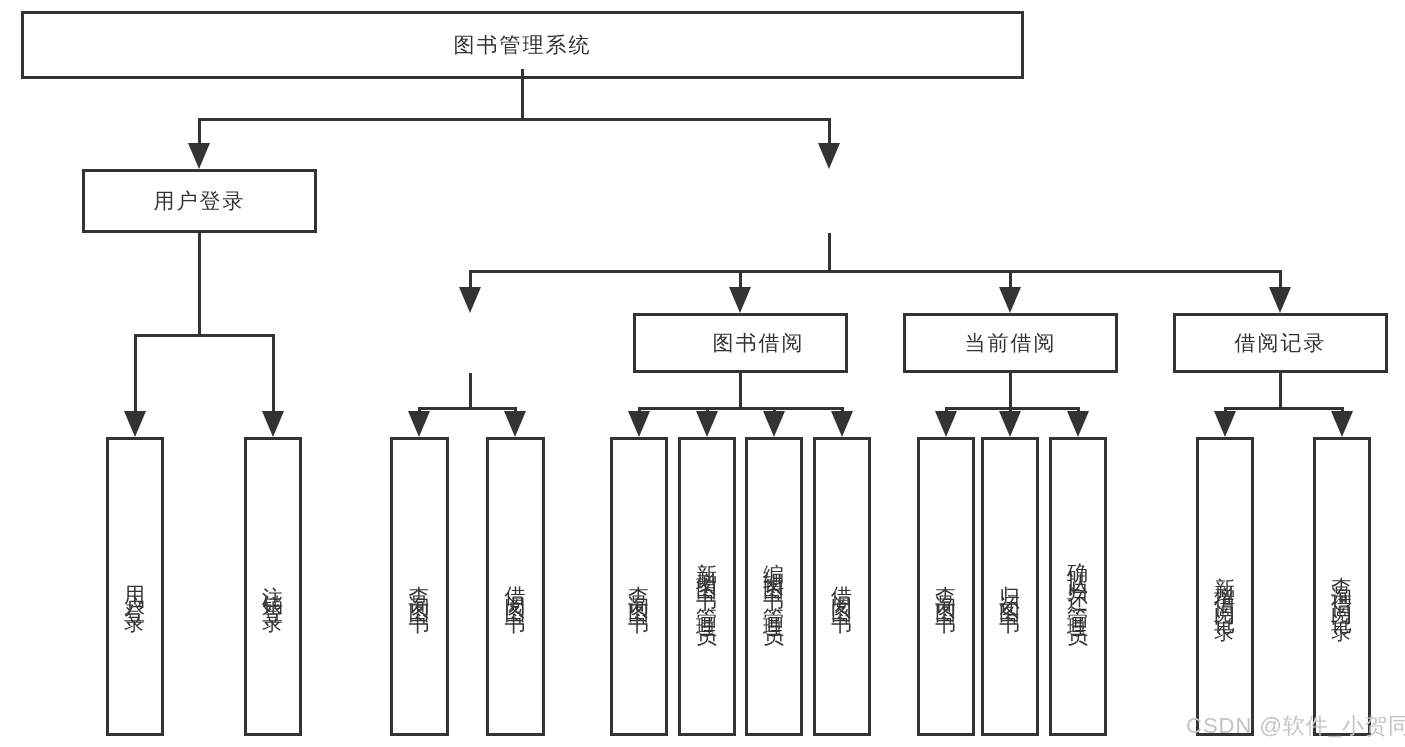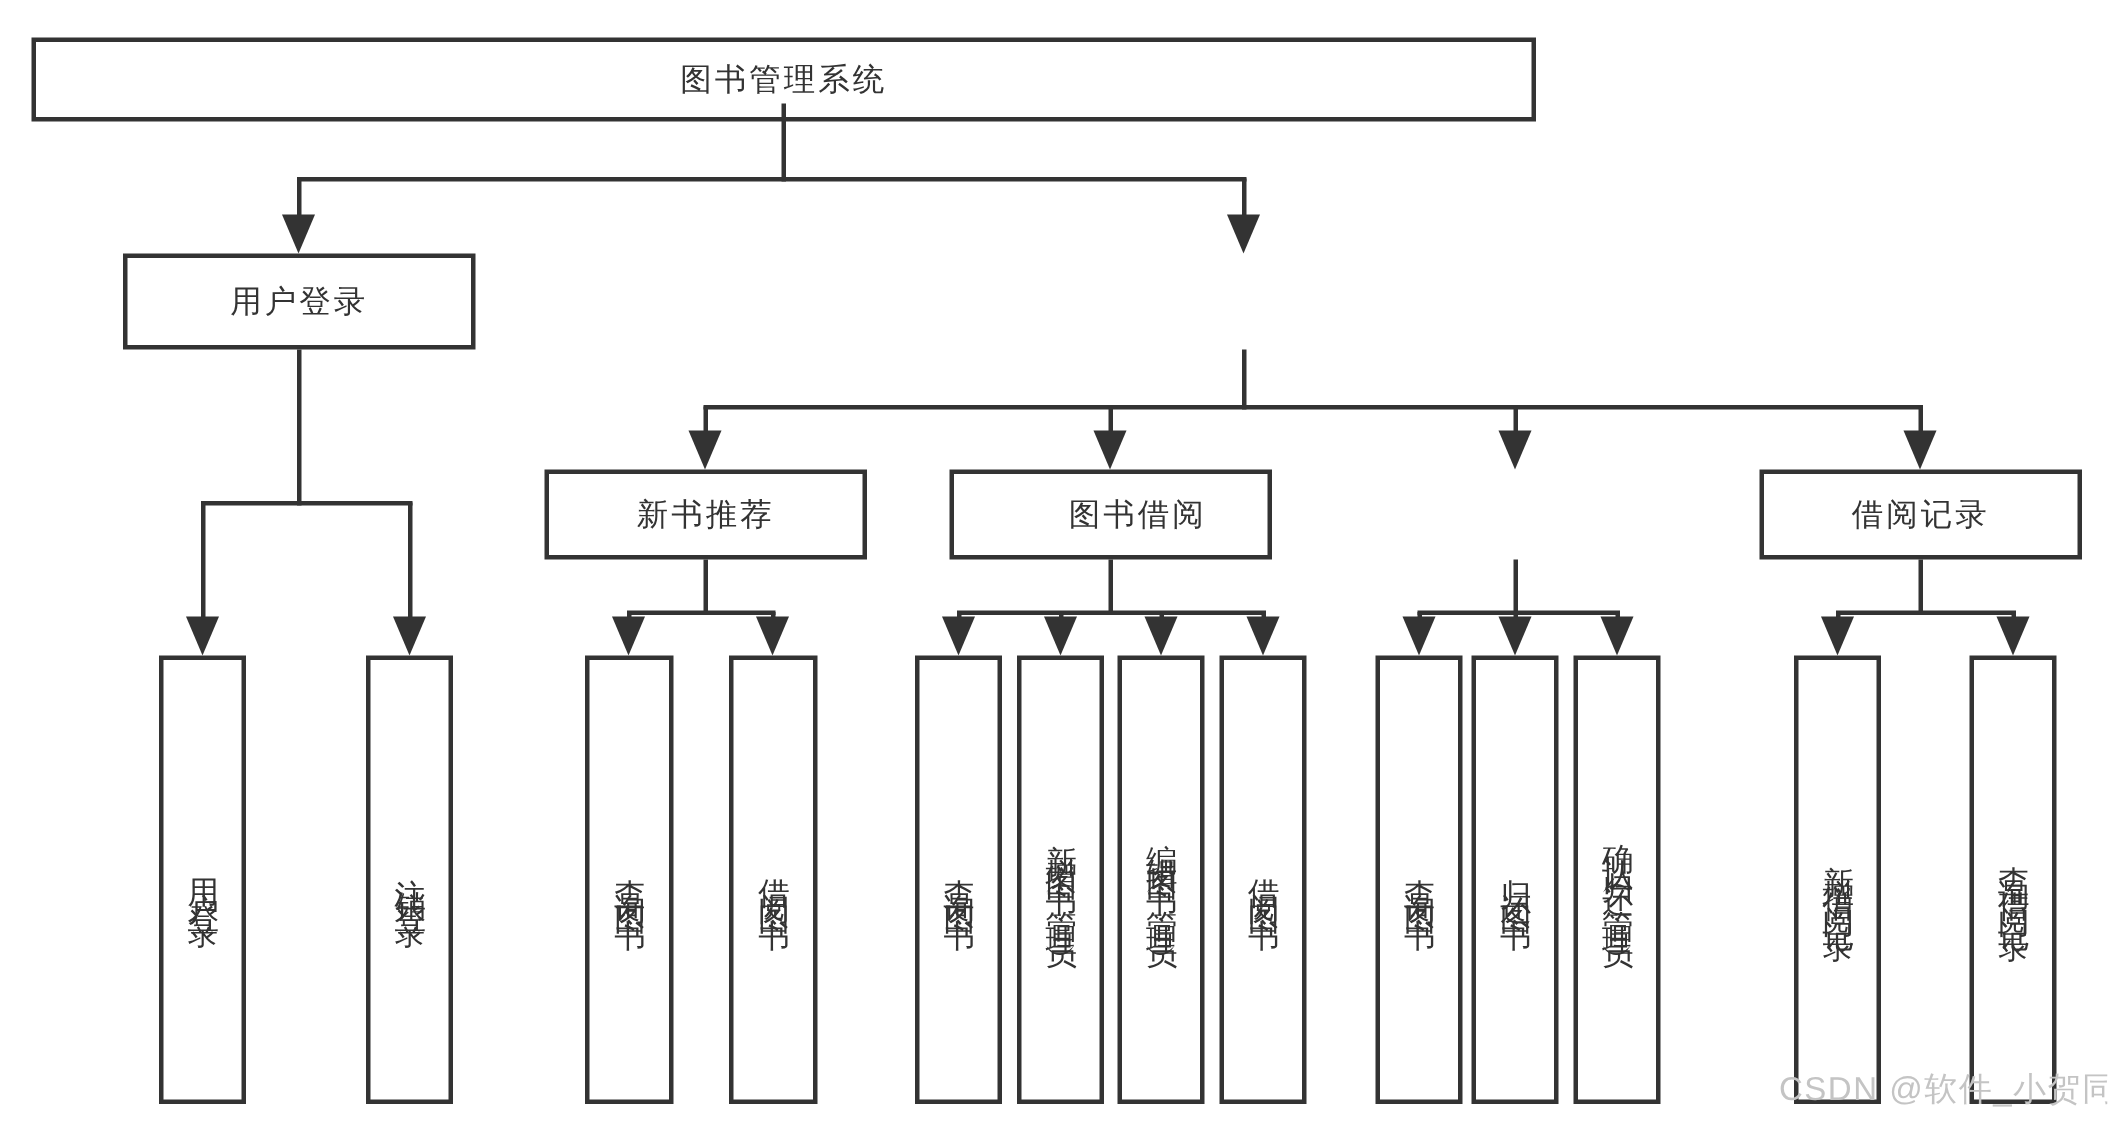--- a/index.html
+++ b/index.html
@@ -48,26 +48,26 @@
     letter-spacing:1px;
     white-space:nowrap;
     z-index:6;
   }
 </style>
 </head>
 <body>
 
 <div class="canvas">
 
-  <div class="box hbox" style="left:21px;top:25px;width:1003px;height:56px;">图书管理系统</div>
+  <div class="box hbox" style="left:21px;top:11px;width:1003px;height:68px;">图书管理系统</div>
 
   <div class="box hbox" style="left:82px;top:169px;width:235px;height:64px;">用户登录</div>
 
-  <div class="box hbox" style="left:363px;top:313px;width:215px;height:60px;">新书推荐</div>
   <div class="box hbox" style="left:633px;top:313px;width:215px;height:60px;padding-left:36px;">图书借阅</div>
+  <div class="box hbox" style="left:903px;top:313px;width:215px;height:60px;">当前借阅</div>
   <div class="box hbox" style="left:1173px;top:313px;width:215px;height:60px;">借阅记录</div>
 
   <div class="box vbox" style="left:106px;top:437px;width:58px;height:299px;">用户登录</div>
   <div class="box vbox" style="left:244px;top:437px;width:58px;height:299px;">注销登录</div>
 
   <div class="box vbox" style="left:390px;top:437px;width:59px;height:299px;">查询图书</div>
   <div class="box vbox" style="left:486px;top:437px;width:59px;height:299px;">借阅图书</div>
 
   <div class="box vbox" style="left:610px;top:437px;width:58px;height:299px;">查询图书</div>
   <div class="box vbox" style="left:678px;top:437px;width:58px;height:299px;">新增图书（管理员）</div>

